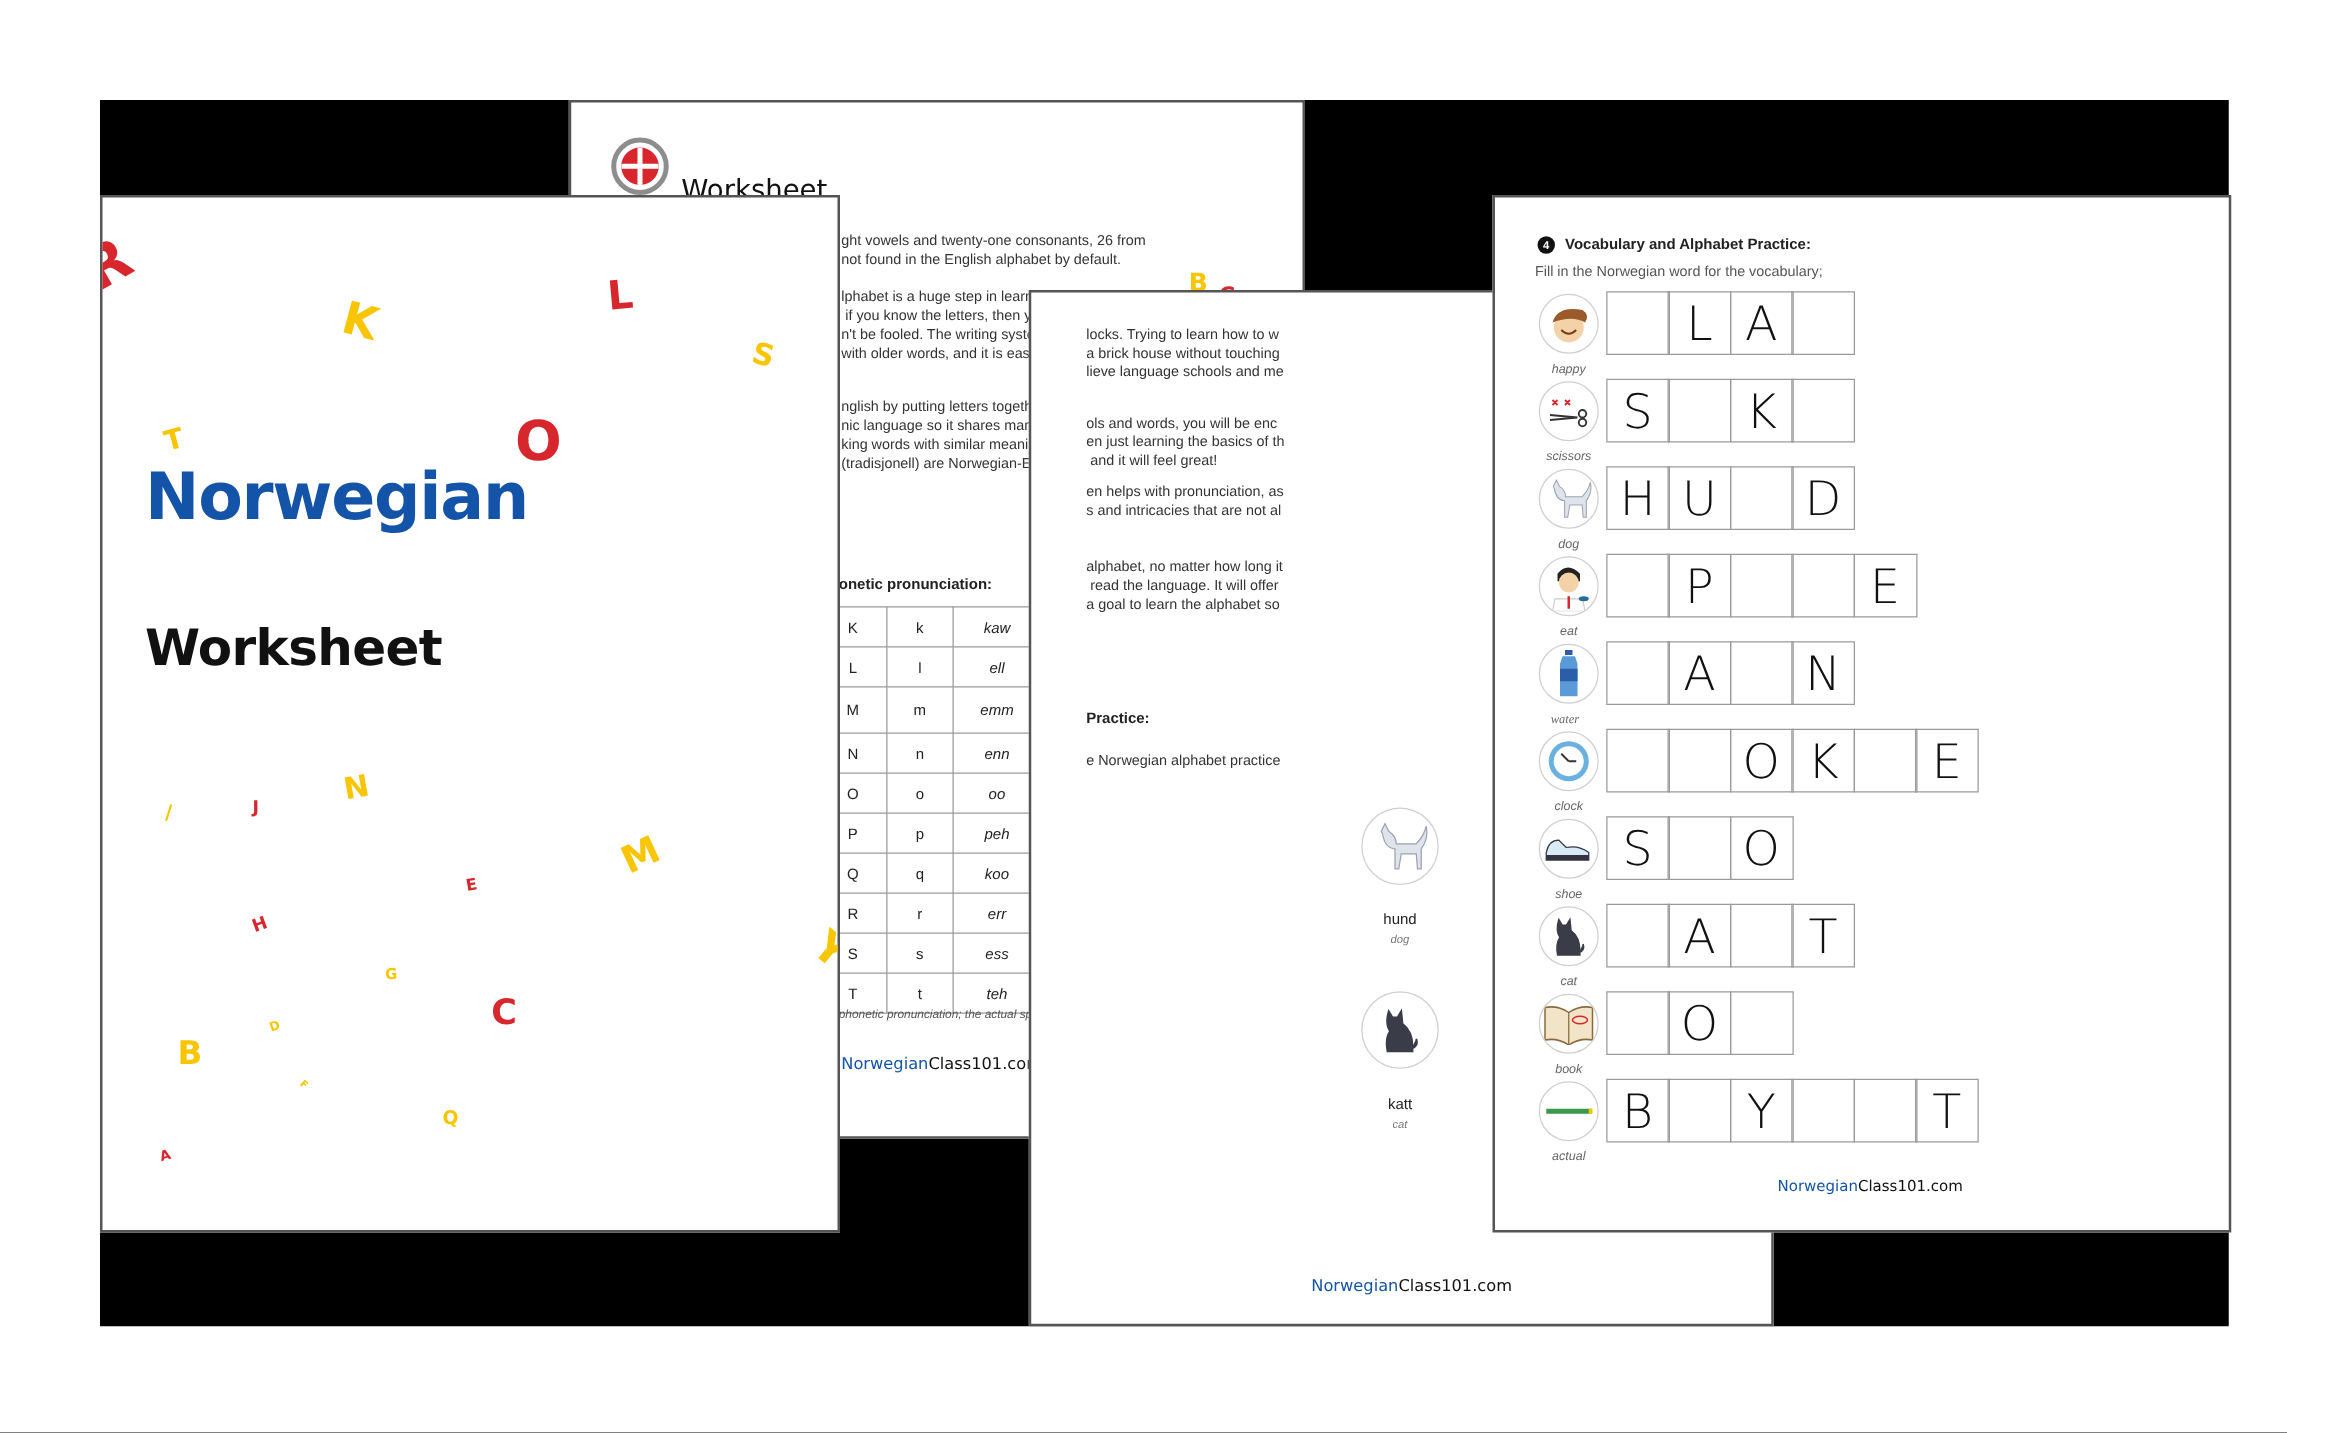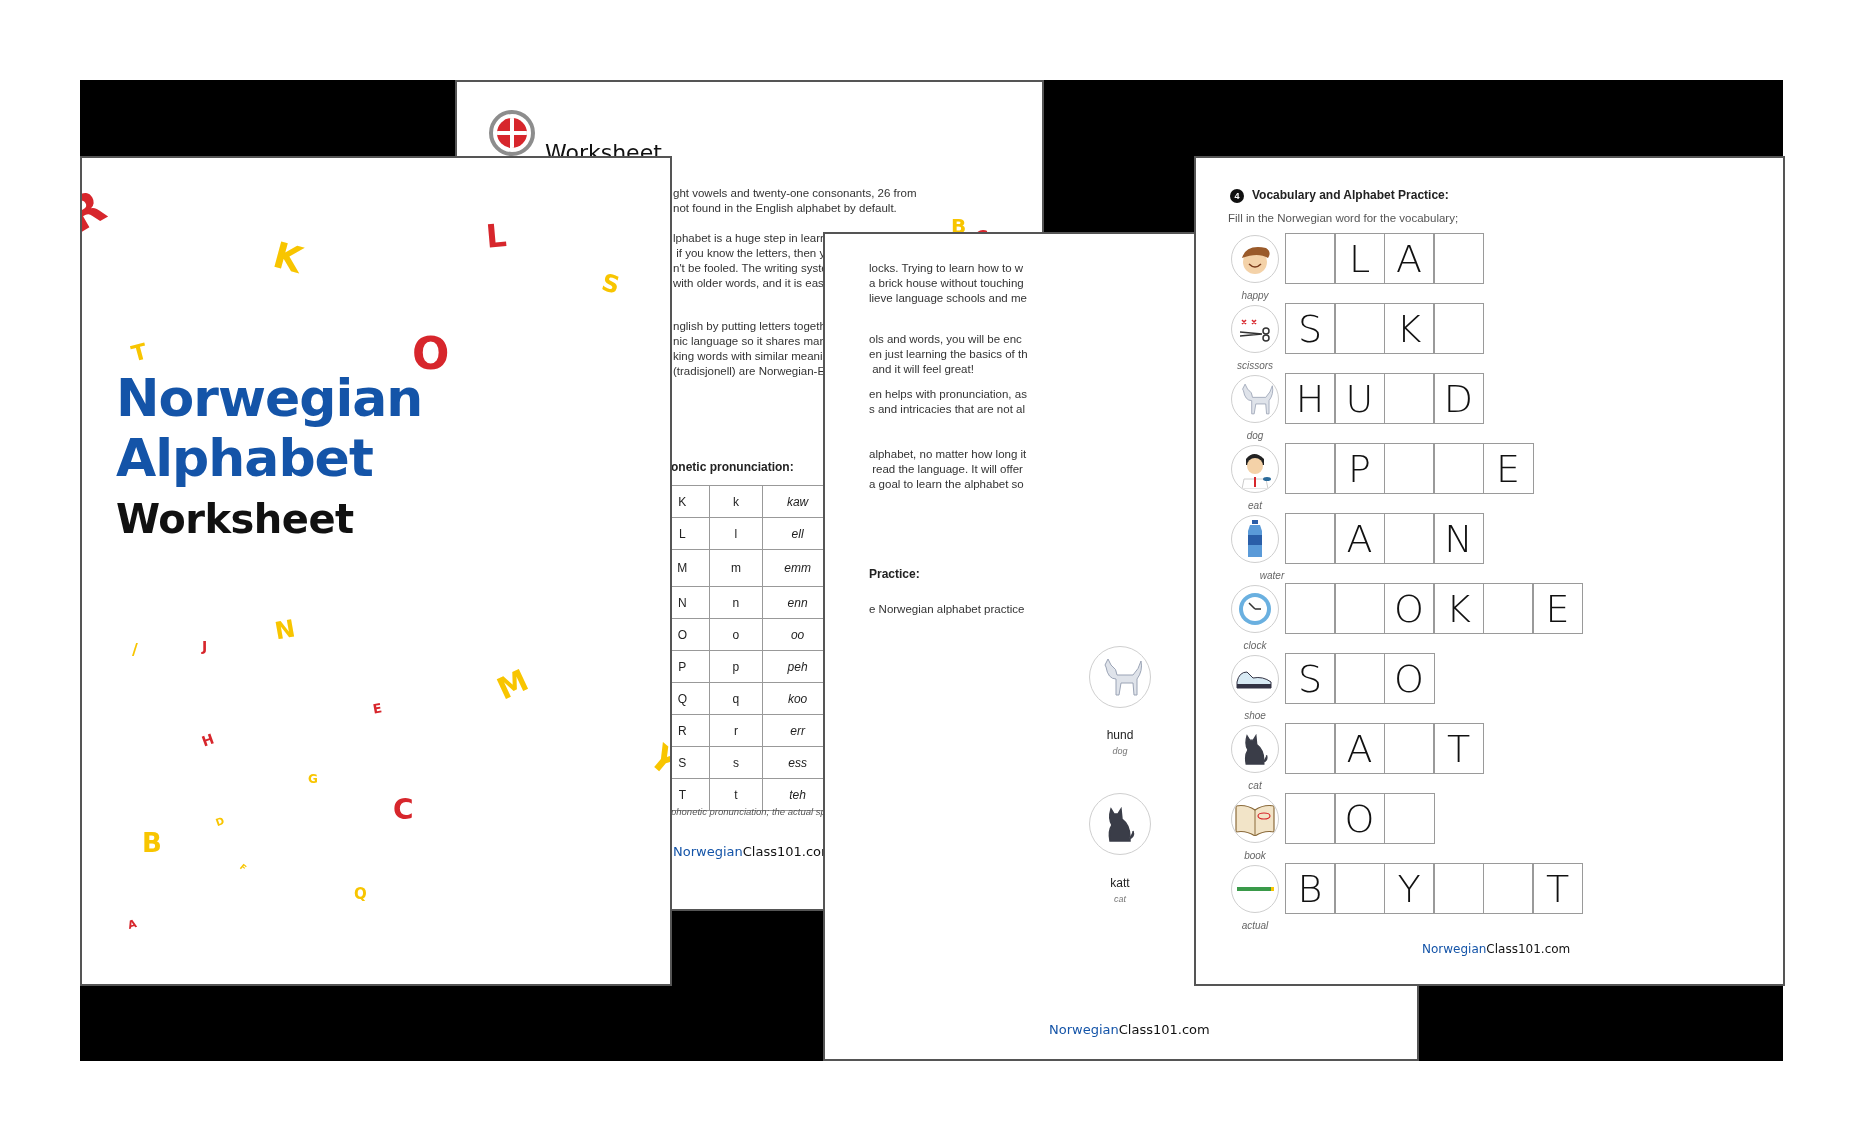--- a/index.html
+++ b/index.html
@@ -299,21 +299,21 @@
         </div>
       </div>
       <div>
         <div class="circ" style="left: 35px; top: 357px; width: 48px; height: 48px;">
           <svg width="20" height="40" viewBox="0 0 20 40">
             <rect x="7" y="1" width="6" height="4" fill="#2a5ea8"></rect>
             <path d="M5 6 l10 0 l2 6 l0 26 l-14 0 l0 -26z" fill="#5a9ad8"></path>
             <rect x="3" y="16" width="14" height="10" fill="#2a5ea8"></rect>
           </svg>
         </div>
-        <div class="vlabel" style="left: 46px; top: 412px;">water</div>
+        <div class="vlabel" style="left: 26px; top: 412px; font-family: Liberation Serif, serif;">water</div>
         <div class="boxrow" style="left: 90px; top: 355px;">
           <div class="box"></div>
           <div class="box">A</div>
           <div class="box"></div>
           <div class="box">N</div>
         </div>
       </div>
       <div>
         <div class="circ" style="left: 35px; top: 427px; width: 48px; height: 48px;">
           <svg width="36" height="36" viewBox="0 0 36 36">
@@ -415,15 +415,14 @@
       <span class="fl yel" style="left: 226px; top: 615px; font-size: 12px; transform: rotate(0deg);">G</span>
       <span class="fl red" style="left: 311px; top: 638px; font-size: 28px; transform: rotate(0deg);">C</span>
       <span class="fl yel" style="left: 134px; top: 659px; font-size: 10px; transform: rotate(-20deg);">D</span>
       <span class="fl yel" style="left: 60px; top: 672px; font-size: 26px; transform: rotate(0deg);">B</span>
       <span class="fl yel" style="left: 158px; top: 706px; font-size: 8px; transform: rotate(40deg);">F</span>
       <span class="fl yel" style="left: 272px; top: 729px; font-size: 15px; transform: rotate(0deg);">Q</span>
       <span class="fl red" style="left: 46px; top: 761px; font-size: 11px; transform: rotate(-15deg);">A</span>
       <span class="fl yel" style="left: 570px; top: 585px; font-size: 34px; transform: rotate(40deg);">Y</span>
     </div>
   <div class="cover-title" style="top:210px;">Norwegian</div>
-  <div class="cover-title" style="top:270px;">Alphabet</div>
   <div class="cover-sub" style="top:338px;">Worksheet</div>
 </div>
 
 </body></html>

